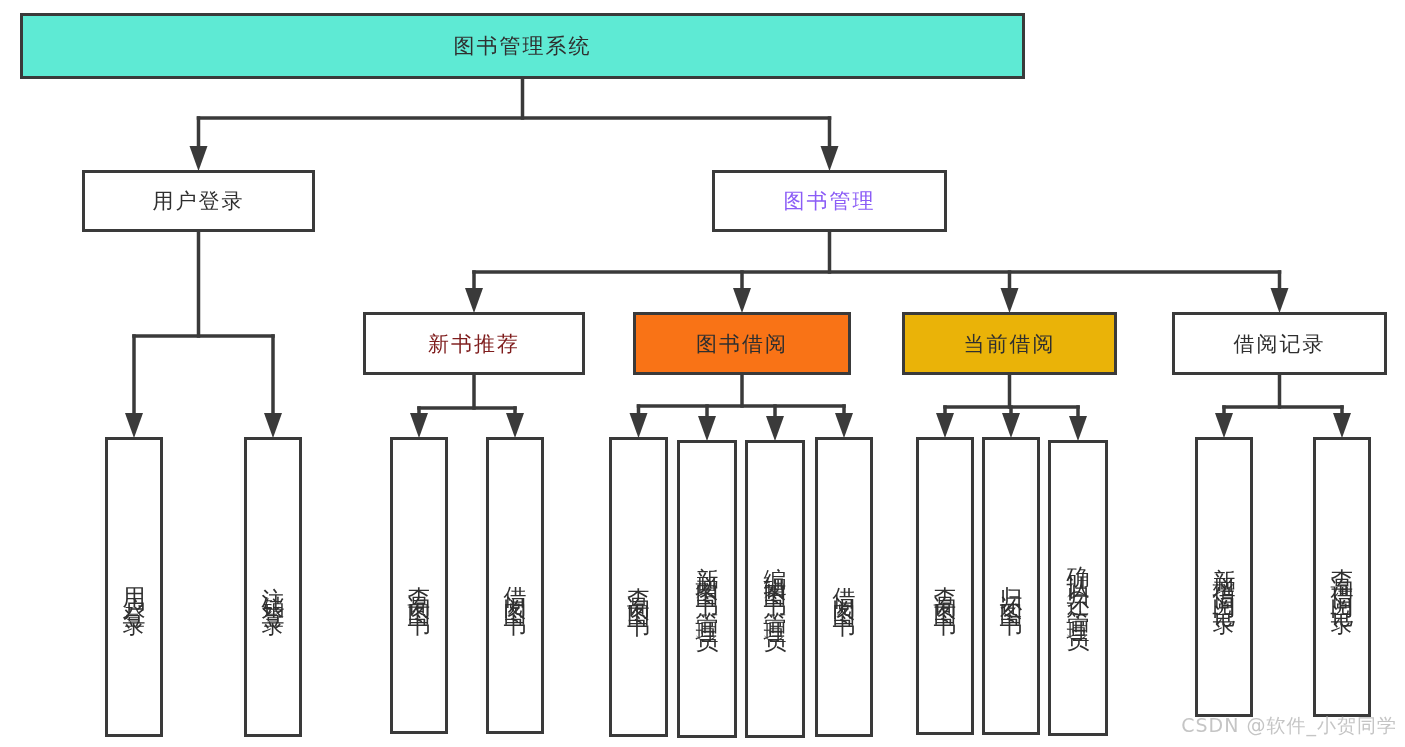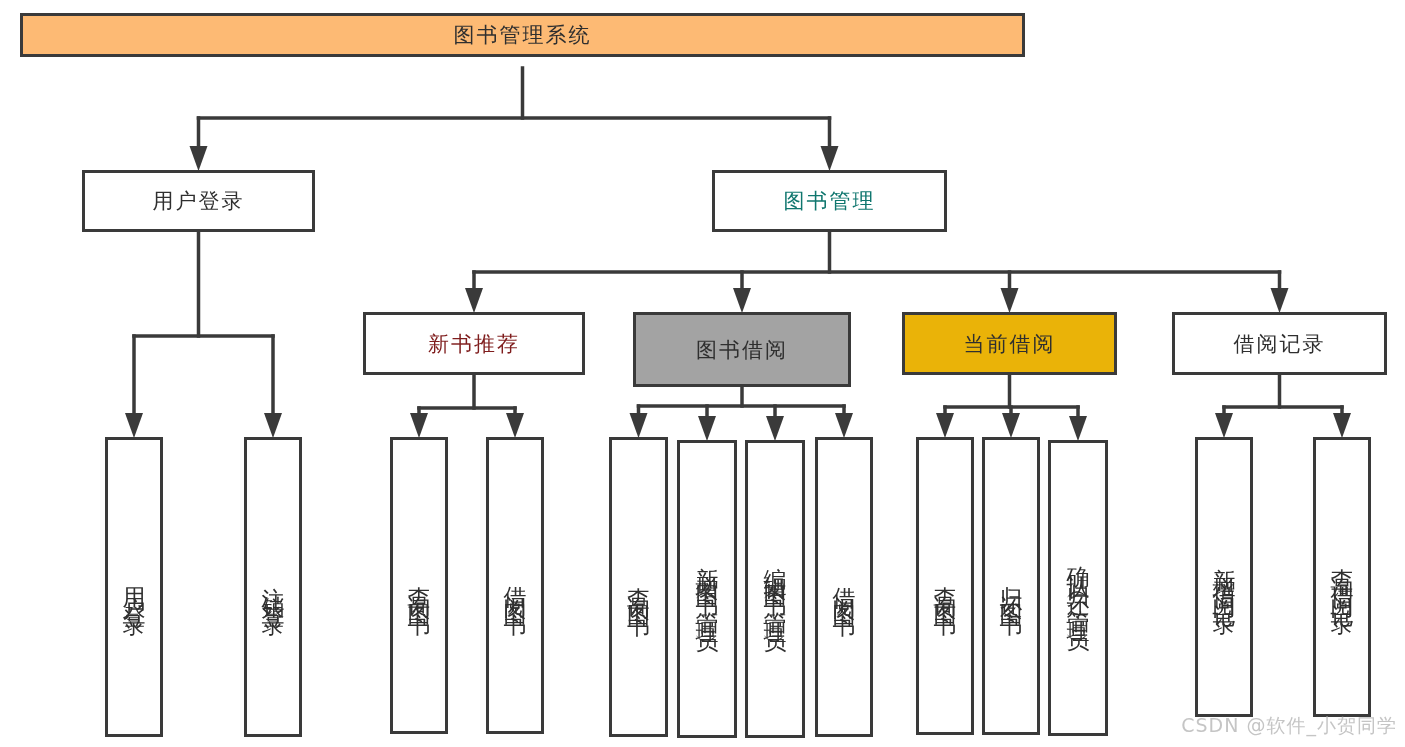--- a/index.html
+++ b/index.html
@@ -75,33 +75,33 @@
       <line x1="1078" y1="407" x2="1078" y2="418" stroke="#3a3a3a" stroke-width="3.5" stroke-linecap="square"></line>
       <polygon points="1069,416 1087,416 1078,441" fill="#3a3a3a"></polygon>
       <line x1="1279.5" y1="375" x2="1279.5" y2="407" stroke="#3a3a3a" stroke-width="3.5" stroke-linecap="square"></line>
       <line x1="1224" y1="407" x2="1342" y2="407" stroke="#3a3a3a" stroke-width="3.5" stroke-linecap="square"></line>
       <line x1="1224" y1="407" x2="1224" y2="415" stroke="#3a3a3a" stroke-width="3.5" stroke-linecap="square"></line>
       <polygon points="1215,413 1233,413 1224,438" fill="#3a3a3a"></polygon>
       <line x1="1342" y1="407" x2="1342" y2="415" stroke="#3a3a3a" stroke-width="3.5" stroke-linecap="square"></line>
       <polygon points="1333,413 1351,413 1342,438" fill="#3a3a3a"></polygon>
     </svg>
   <div id="node-layer">
-      <div class="node h" style="left: 20px; top: 13px; width: 1005px; height: 44px; border-color: rgb(58, 58, 58); background: #fdba74; color: rgb(47, 47, 47);">
+      <div class="node h" style="left: 20px; top: 13px; width: 1005px; height: 66px; border-color: rgb(58, 58, 58); background: #5eead4; color: rgb(47, 47, 47);">
         <span>图书管理系统</span>
       </div>
       <div class="node h" style="left: 82px; top: 170px; width: 233px; height: 62px; border-color: rgb(58, 58, 58); background: rgb(255, 255, 255); color: rgb(47, 47, 47);">
         <span>用户登录</span>
       </div>
-      <div class="node h" style="left: 712px; top: 170px; width: 235px; height: 62px; border-color: rgb(58, 58, 58); background: rgb(255, 255, 255); color: #0f766e;">
+      <div class="node h" style="left: 712px; top: 170px; width: 235px; height: 62px; border-color: rgb(58, 58, 58); background: rgb(255, 255, 255); color: #8b5cf6;">
         <span>图书管理</span>
       </div>
       <div class="node h" style="left: 363px; top: 312px; width: 222px; height: 63px; border-color: rgb(58, 58, 58); background: rgb(255, 255, 255); color: #7f1d1d;">
         <span>新书推荐</span>
       </div>
-      <div class="node h" style="left: 633px; top: 312px; width: 218px; height: 75px; border-color: rgb(58, 58, 58); background: #a3a3a3; color: rgb(47, 47, 47);">
+      <div class="node h" style="left: 633px; top: 312px; width: 218px; height: 63px; border-color: rgb(58, 58, 58); background: #f97316; color: rgb(47, 47, 47);">
         <span>图书借阅</span>
       </div>
       <div class="node h" style="left: 902px; top: 312px; width: 215px; height: 63px; border-color: rgb(58, 58, 58); background: #eab308; color: rgb(47, 47, 47);">
         <span>当前借阅</span>
       </div>
       <div class="node h" style="left: 1172px; top: 312px; width: 215px; height: 63px; border-color: rgb(58, 58, 58); background: rgb(255, 255, 255); color: rgb(47, 47, 47);">
         <span>借阅记录</span>
       </div>
       <div class="node v" style="left: 105px; top: 437px; width: 58px; height: 300px; border-color: rgb(58, 58, 58); background: rgb(255, 255, 255); color: rgb(47, 47, 47);">
         <span>用户登录</span>

